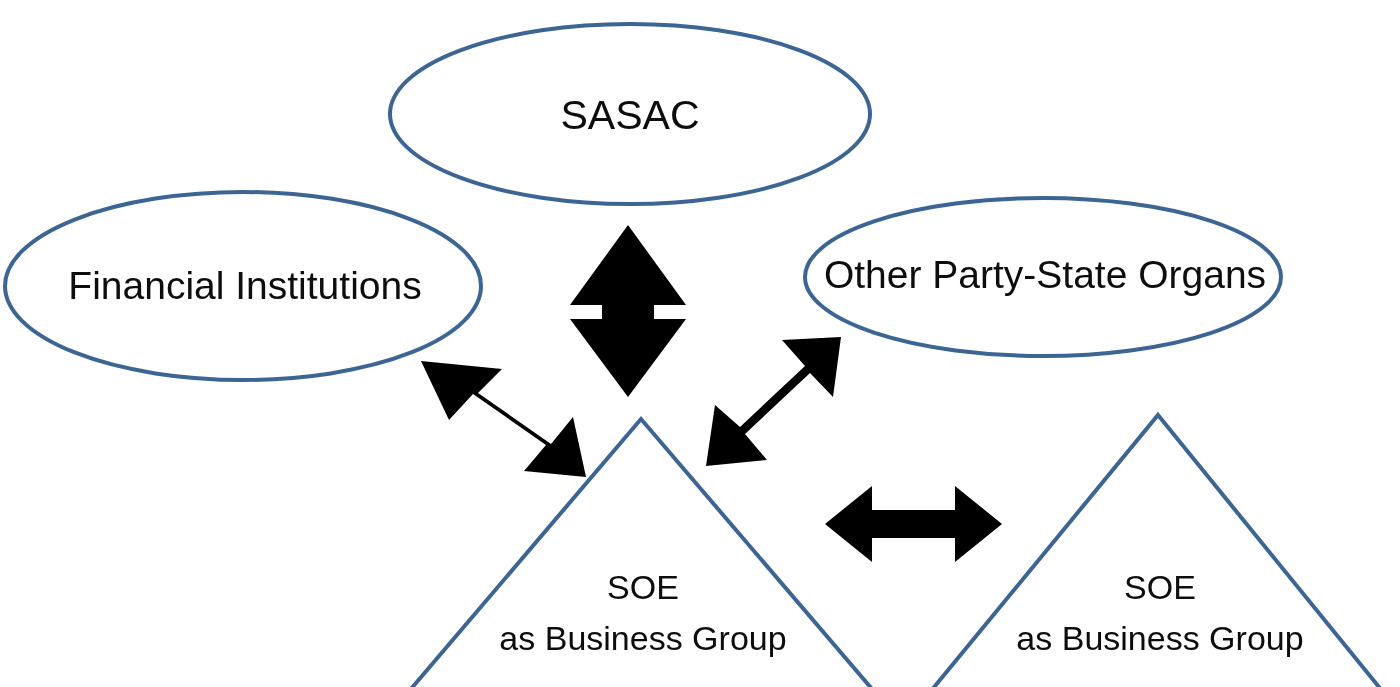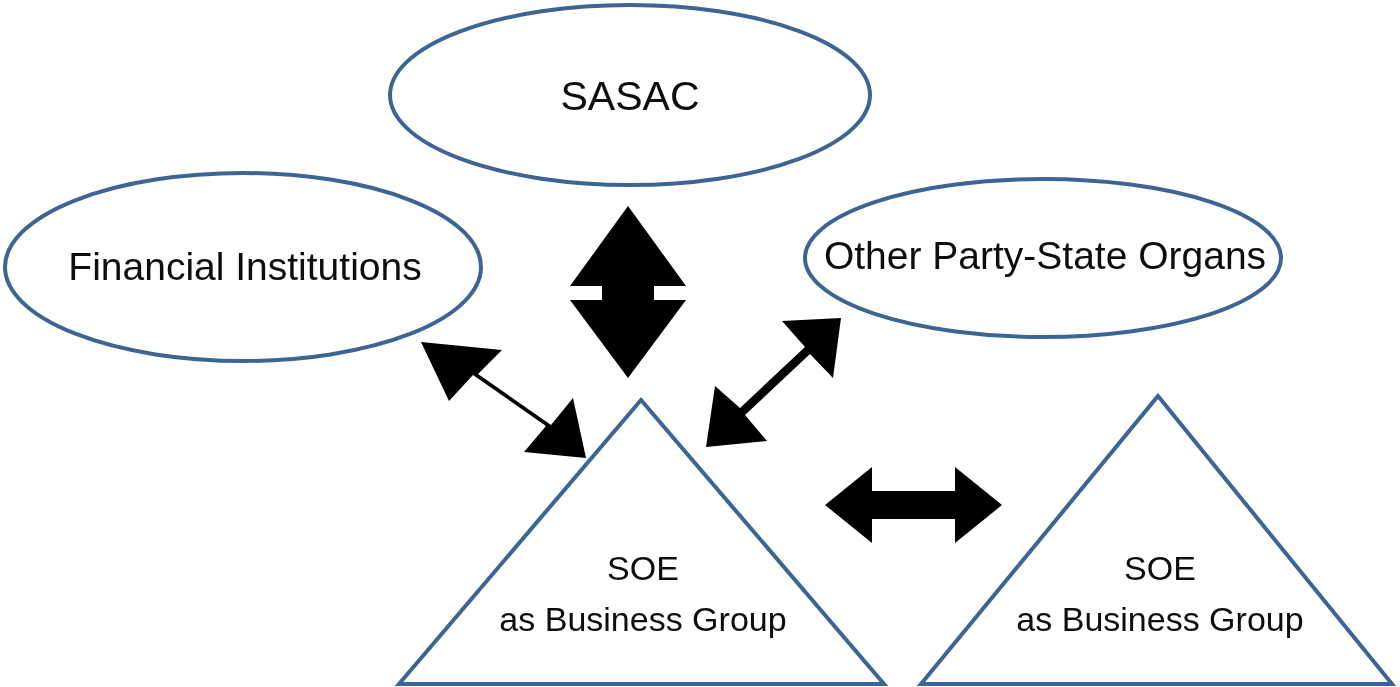--- a/index.html
+++ b/index.html
@@ -12,20 +12,21 @@
     width: 1400px;
     height: 687px;
     overflow: hidden;
     font-family: "Liberation Sans", sans-serif;
   }
   #diagram-root {
     position: relative;
     width: 1400px;
     height: 608px;
     background: #ffffff;
+    margin-top: 19px;
   }
   #diagram-svg {
     display: block;
     width: 1400px;
     height: 687px;
   }
   .node-shape {
     fill: #ffffff;
   }
   .node-label {

